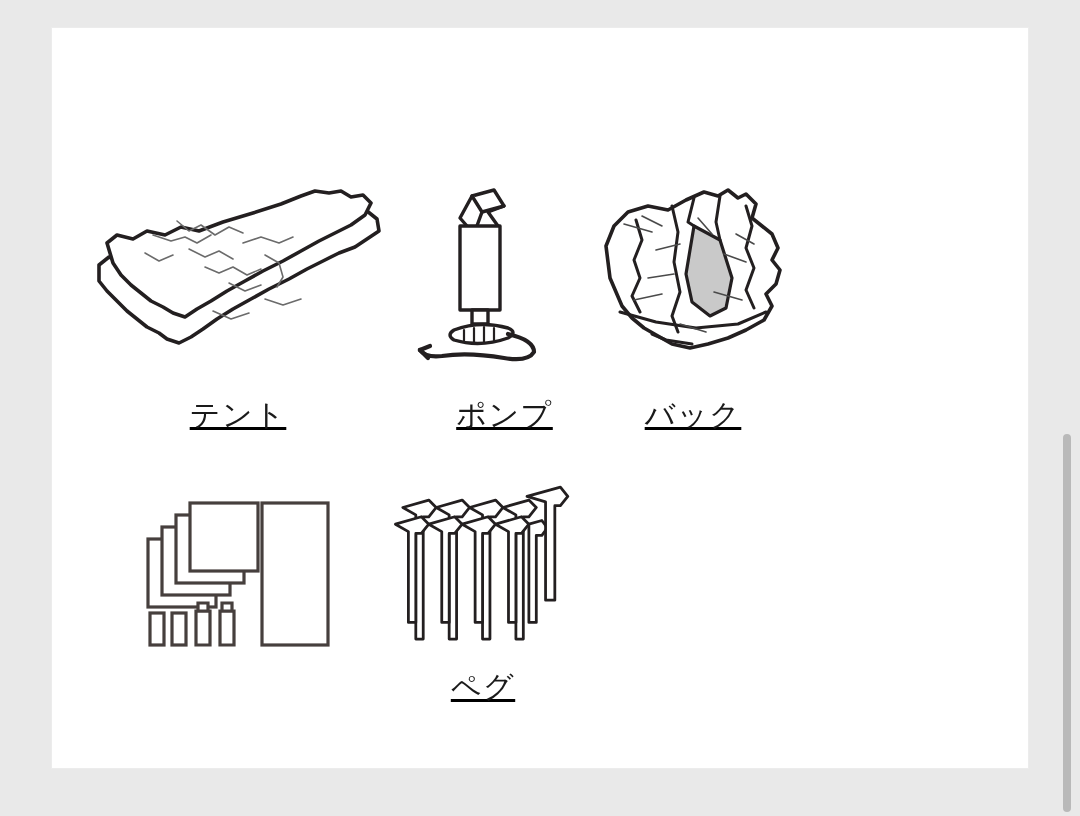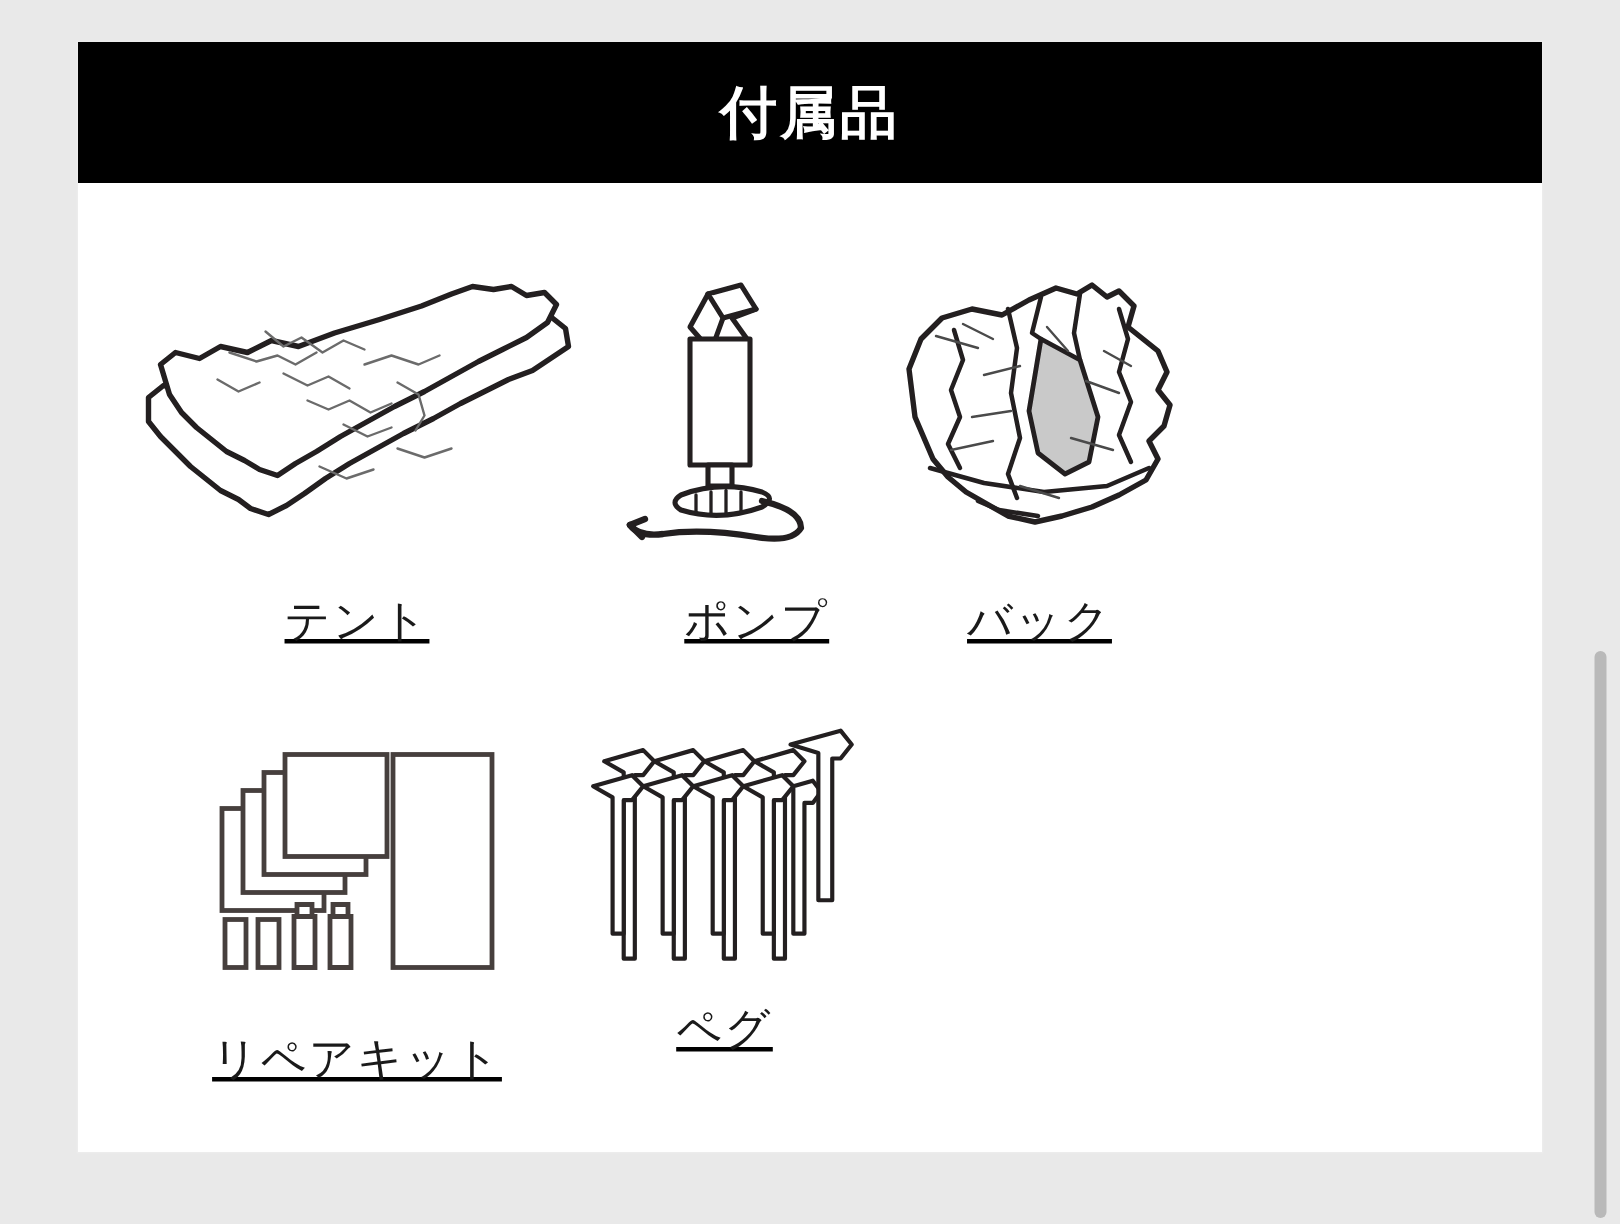--- a/index.html
+++ b/index.html
@@ -135,23 +135,20 @@
 
   svg { display: block; }
 </style>
 </head>
 <body>
 
 <div class="page">
 
   <div class="card">
 
-    <div class="card-header">
-      <span class="card-header-title">付属品</span>
-    </div>
 
     <div class="card-body">
 
       <div class="item-row row-1">
 
         <div class="item item-tent">
           <div class="item-art">
             <svg width="290" height="175" viewBox="0 0 290 175">
               <g fill="#ffffff" stroke="#231f20" stroke-width="3.6" stroke-linejoin="round" stroke-linecap="round">
 
@@ -286,21 +283,20 @@
 
                 <path d="M58 124 L72 124 L72 158 L58 158 Z"></path>
                 <path d="M60 116 L70 116 L70 124 L60 124 Z"></path>
                 <path d="M82 124 L96 124 L96 158 L82 158 Z"></path>
                 <path d="M84 116 L94 116 L94 124 L84 124 Z"></path>
 
                 <rect x="124" y="16" width="66" height="142"></rect>
               </g>
             </svg>
           </div>
-          <span class="item-label">リペアキット</span>
         </div>
 
         <div class="item item-peg">
           <div class="item-art">
             <svg width="205" height="175" viewBox="0 0 205 175">
               <g fill="#ffffff" stroke="#231f20" stroke-width="3.0" stroke-linejoin="round" stroke-linecap="round">
 
                 <path d="M16 26 L44 18 L52 26 L44 36 L38 36 L38 168 L30 168 L30 34 Z"></path>
                 <path d="M52 26 L80 18 L88 26 L80 36 L74 36 L74 168 L66 168 L66 34 Z"></path>
                 <path d="M88 26 L116 18 L124 26 L116 36 L110 36 L110 168 L102 168 L102 34 Z"></path>

